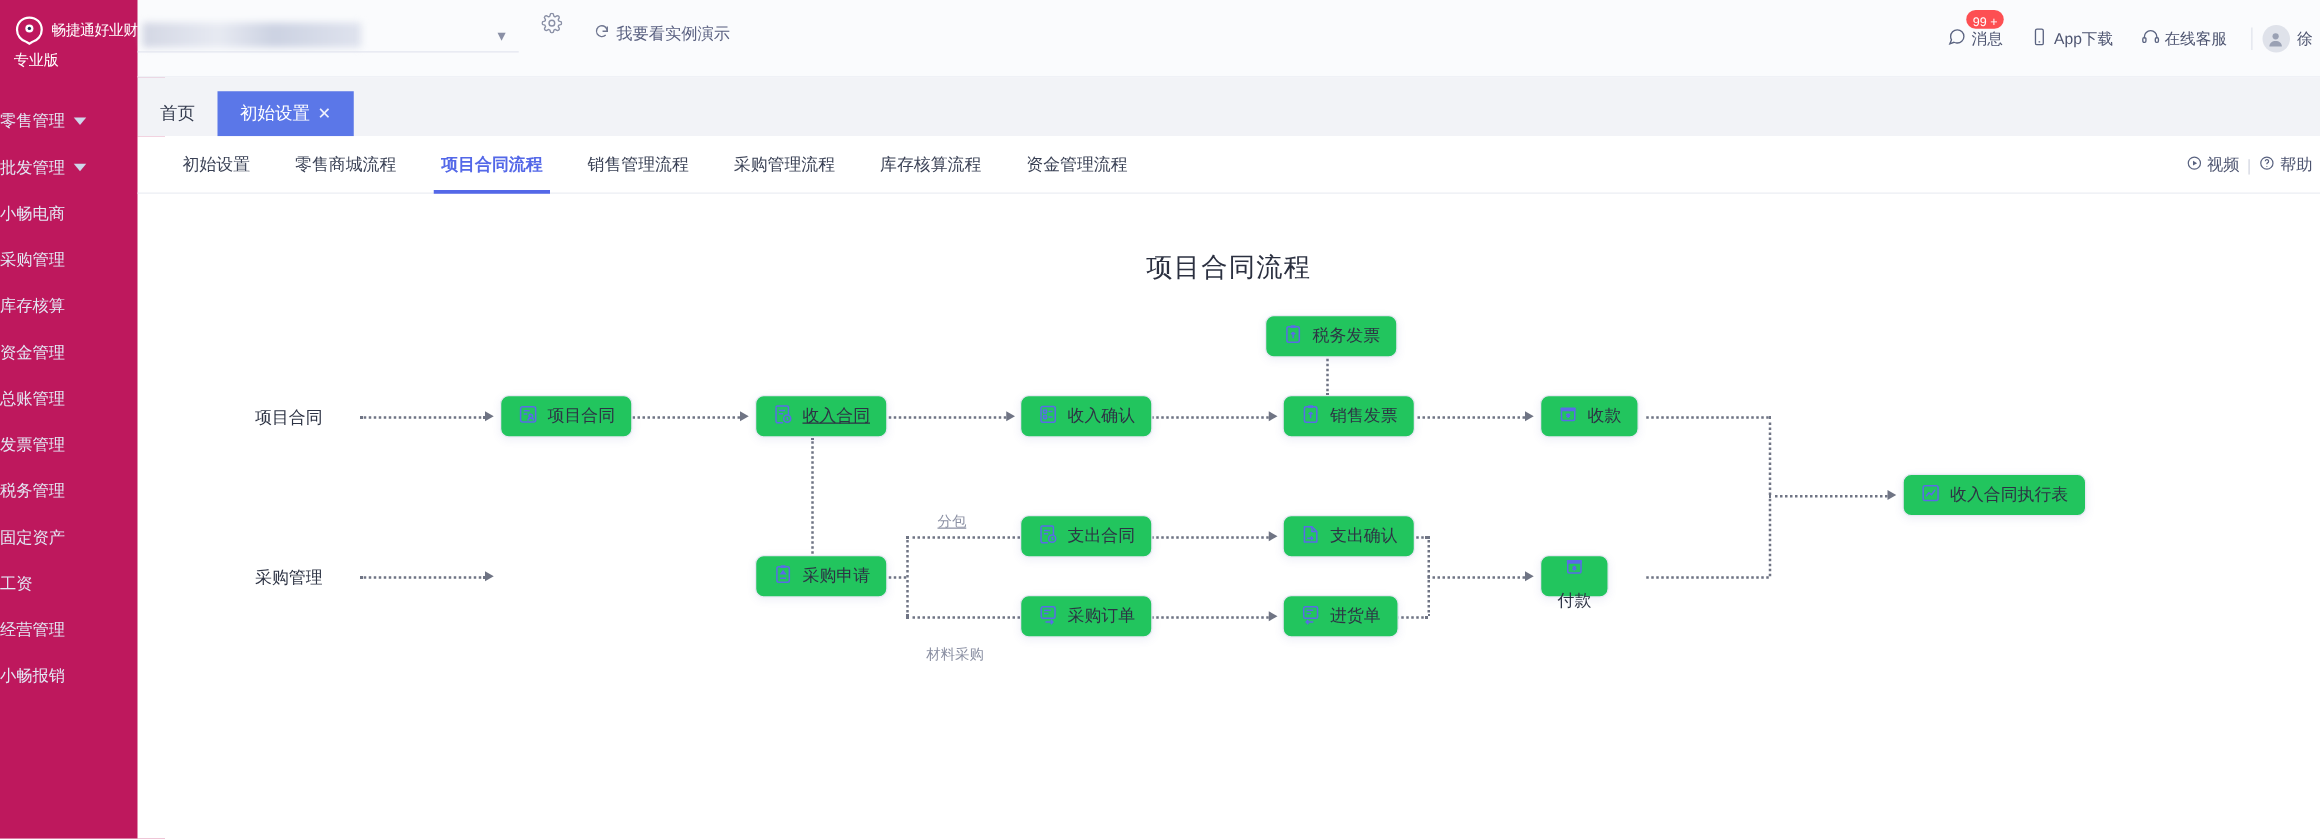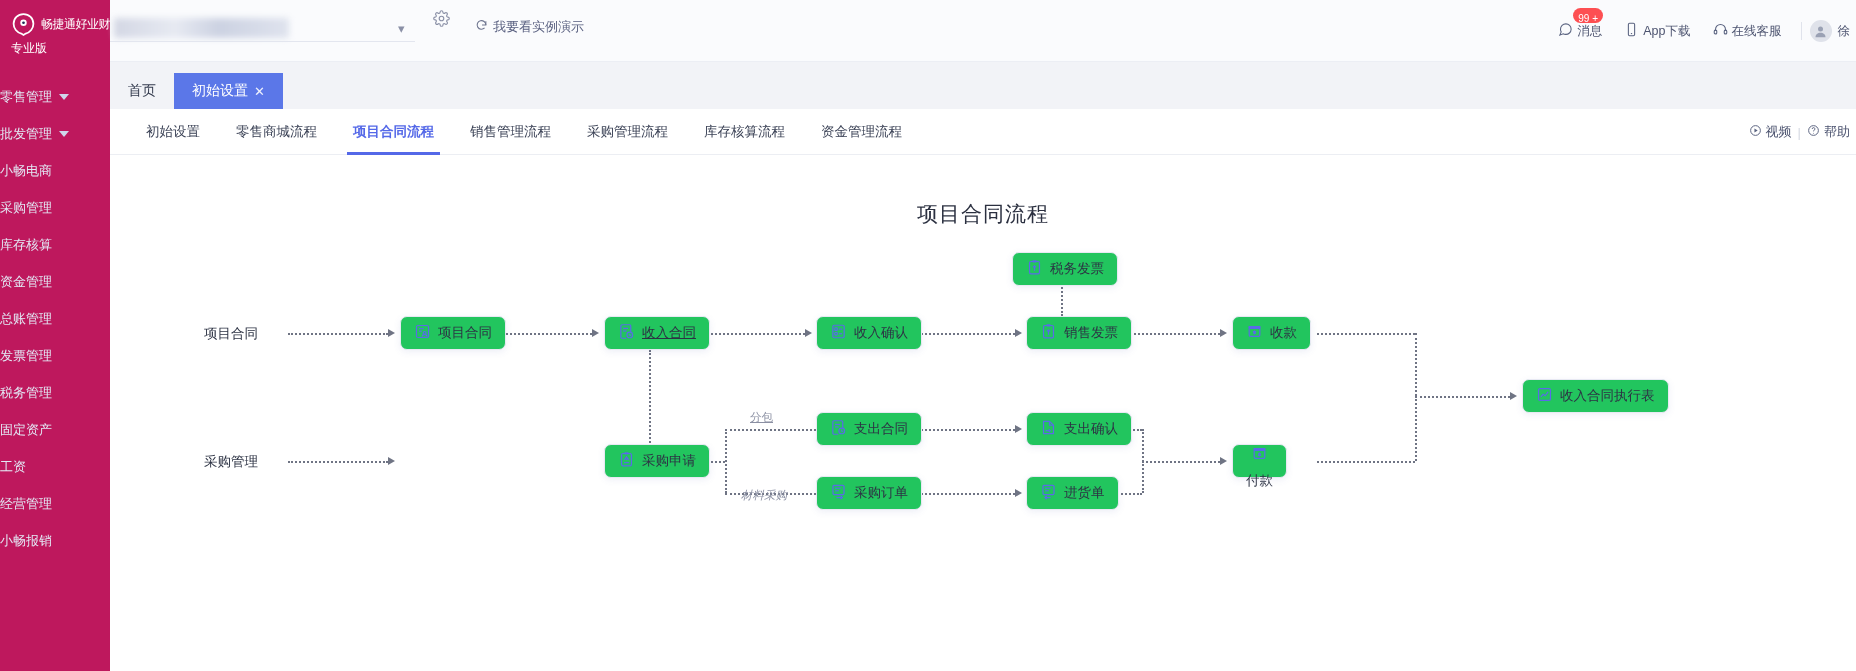--- a/index.html
+++ b/index.html
@@ -364,21 +364,21 @@
       <div class="arrow-r" style="left:278px; top:229px;"></div>
 
       <div class="hline" style="left:580px; top:233px; width:35px;"></div>
       <div class="vline" style="left:615px; top:201px; height:64px;"></div>
       <div class="hline" style="left:615px; top:201px; width:95px;"></div>
       <div class="arrow-r" style="left:710px; top:197px;"></div>
       <div class="hline" style="left:615px; top:265px; width:95px;"></div>
       <div class="arrow-r" style="left:710px; top:261px;"></div>
 
       <div class="edgelabel" style="left:640px; top:182px;text-decoration:underline;">分包</div>
-      <div class="edgelabel" style="left:631px; top:260px;font-style:italic;">材料采购</div>
+      <div class="edgelabel" style="left:631px; top:288px;">材料采购</div>
 
       <div class="hline" style="left:790px; top:201px; width:115px;"></div>
       <div class="arrow-r" style="left:905px; top:197px;"></div>
 
       <div class="hline" style="left:790px; top:265px; width:115px;"></div>
       <div class="arrow-r" style="left:905px; top:261px;"></div>
 
       <div class="hline" style="left:1000px; top:201px; width:32px;"></div>
       <div class="hline" style="left:1000px; top:265px; width:32px;"></div>
       <div class="vline" style="left:1032px; top:201px; height:64px;"></div>

